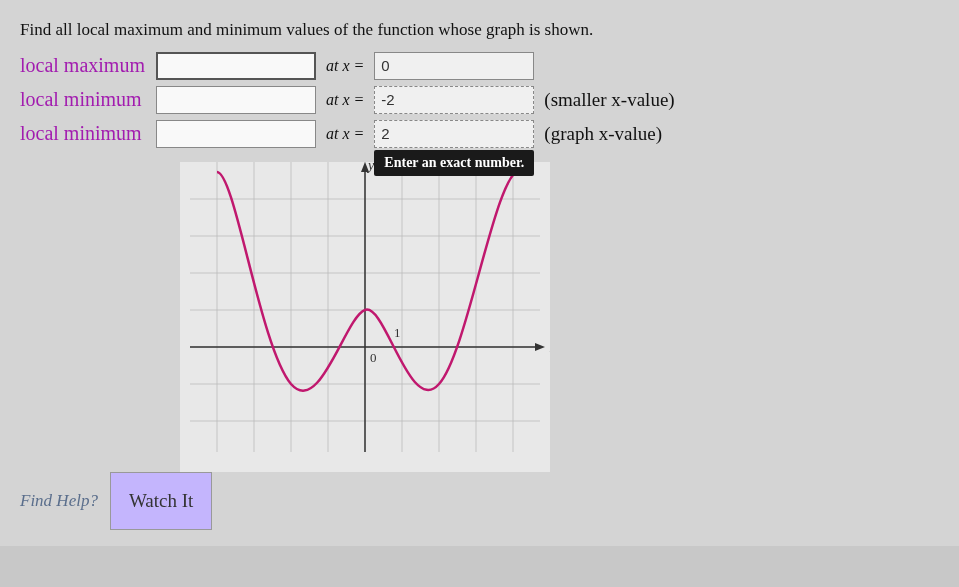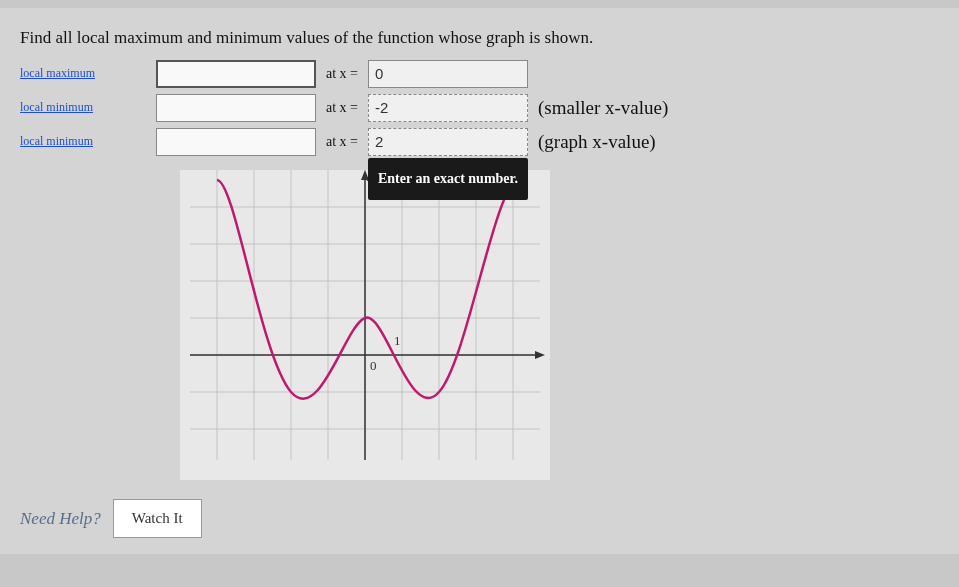--- a/index.html
+++ b/index.html
@@ -13,21 +13,20 @@
       overflow: hidden;
       position: relative;
     }
 
     .main-container {
       background: #d4d4d4;
       width: 959px;
       height: 546px;
       padding: 18px 20px 16px 20px;
       position: relative;
-      margin-top: 8px;
     }
 
     .question-text {
       font-size: 17px;
       color: #111;
       margin-bottom: 10px;
       line-height: 1.4;
     }
 
     .form-section {
@@ -37,39 +36,39 @@
       margin-bottom: 10px;
     }
 
     .form-row {
       display: flex;
       align-items: center;
       gap: 6px;
     }
 
     .form-label {
-      font-size: 12px;
-      color: #1d4ed8;
+      font-size: 20px;
+      color: #a21caf;
       width: 130px;
-      text-decoration: underline;
     }
 
     .answer-input {
       width: 160px;
       height: 28px;
       border: 1px solid #888;
       background: #f9f9f9;
       padding: 2px 6px;
       font-size: 15px;
     }
 
     .at-x-text {
-      font-size: 14px;
+      font-size: 16px;
       color: #111;
       margin: 0 4px;
+      font-style: italic;
     }
 
     .x-value-input {
       width: 160px;
       height: 28px;
       border: 1px solid #888;
       border-style: dashed;
       background: #f0f0f0;
       padding: 2px 6px;
       font-size: 15px;
@@ -91,21 +90,21 @@
       position: relative;
       display: inline-block;
     }
 
     .tooltip {
       position: absolute;
       top: 30px;
       left: 0;
       background: #1a1a1a;
       color: #fff;
-      padding: 13px 10px;
+      padding: 5px 10px;
       font-size: 14px;
       font-weight: bold;
       white-space: nowrap;
       z-index: 10;
       border-radius: 2px;
     }
 
     
     .graph-container {
       margin-left: 160px;
@@ -128,24 +127,24 @@
       gap: 12px;
     }
 
     .need-help-text {
       font-size: 17px;
       color: #5a6e8c;
       font-style: italic;
     }
 
     .watch-it-btn {
-      background: #ffffff;
+      background: #c4b5fd;
       border: 1px solid #999;
-      padding: 10px 18px;
-      font-size: 15px;
+      padding: 17px 18px;
+      font-size: 19px;
       color: #333;
       cursor: pointer;
       font-family: Georgia, serif;
     }
 
     
     .cursor-input {
       border: 2px solid #555;
     }
   </style>
@@ -234,17 +233,17 @@
         C 140,255 165,155 185,148
         C 205,140 230,255 259,222
         C 288,190 315,10 340,8
       " fill="none" stroke="#c0186e" stroke-width="2.5"></path>
 
     </svg>
   </div>
 
   
   <div class="bottom-section">
-    <span class="need-help-text">Need Help?</span>
+    <span class="need-help-text">Find Help?</span>
     <button class="watch-it-btn">Watch It</button>
   </div>
 
 </div>
 
 </body></html>

